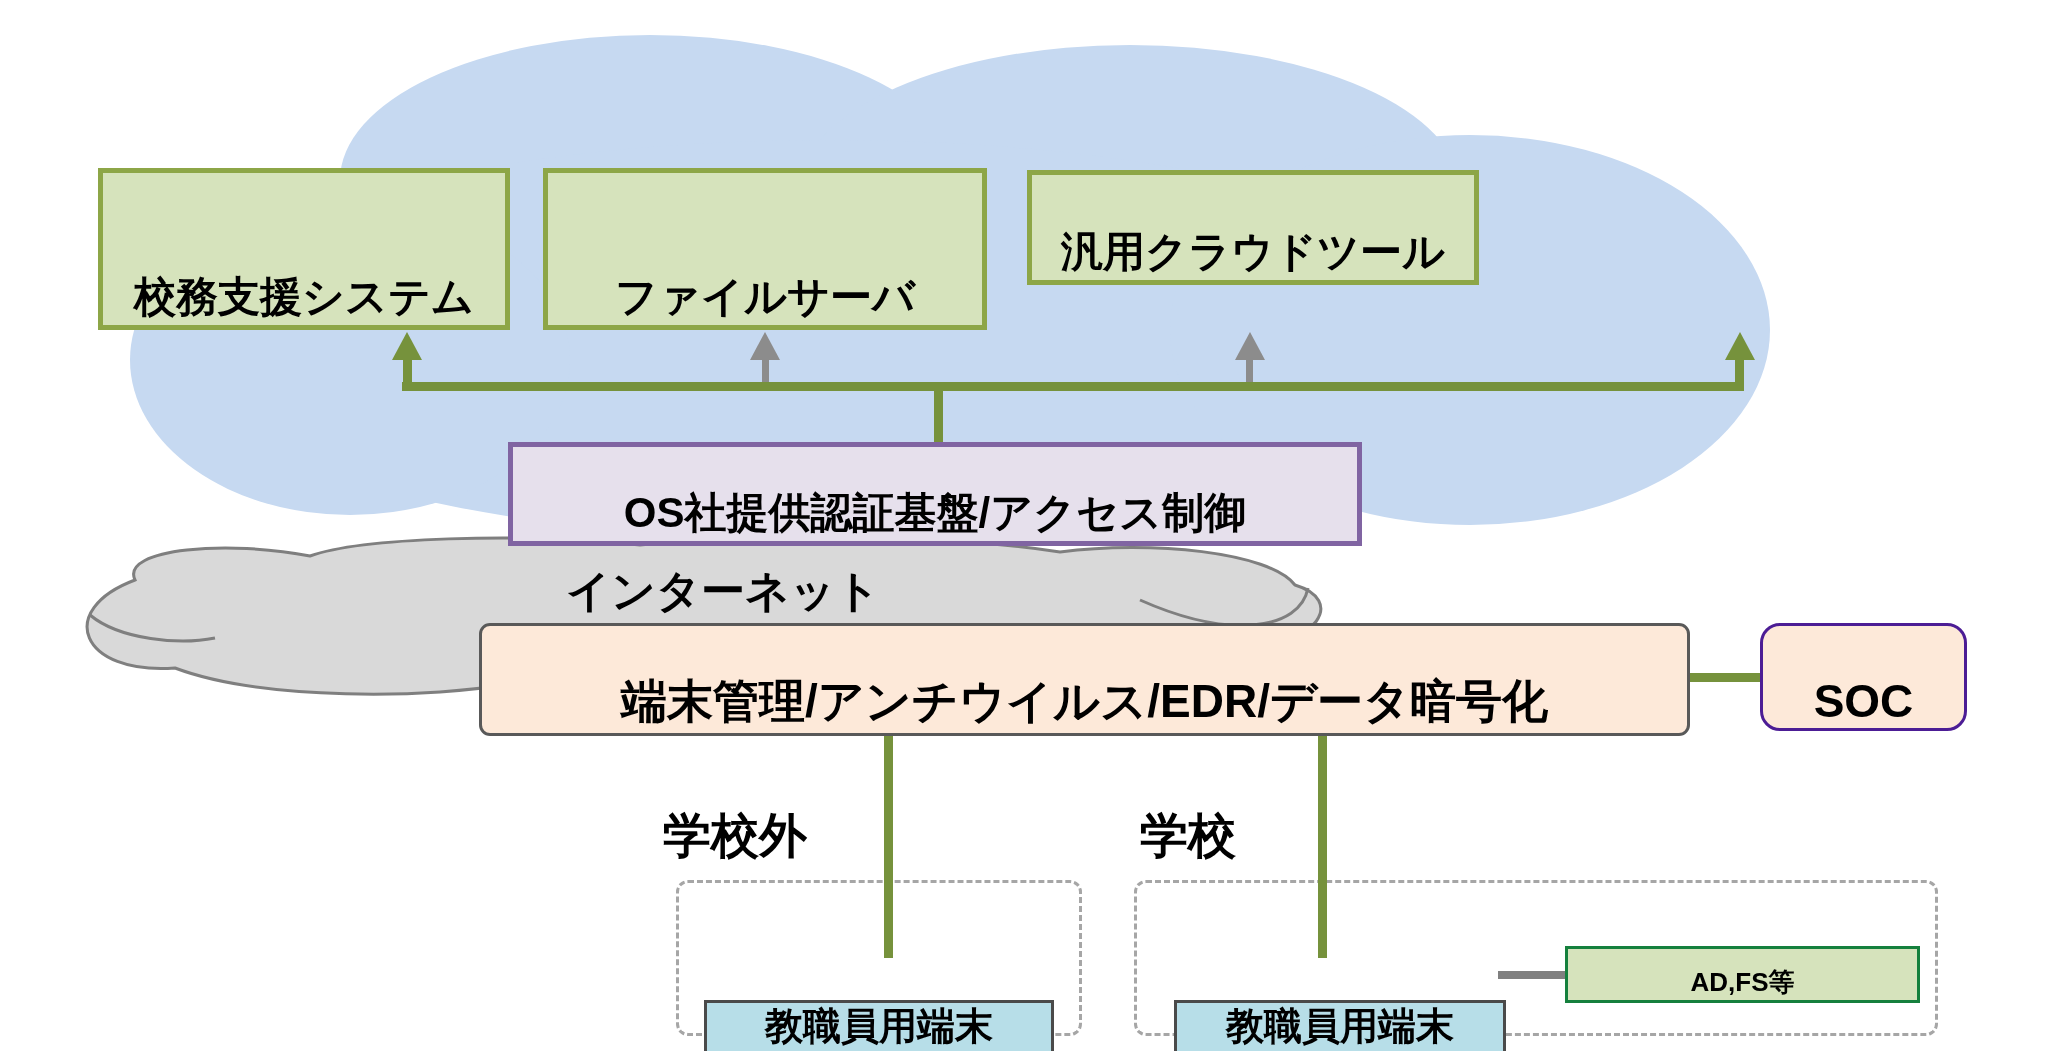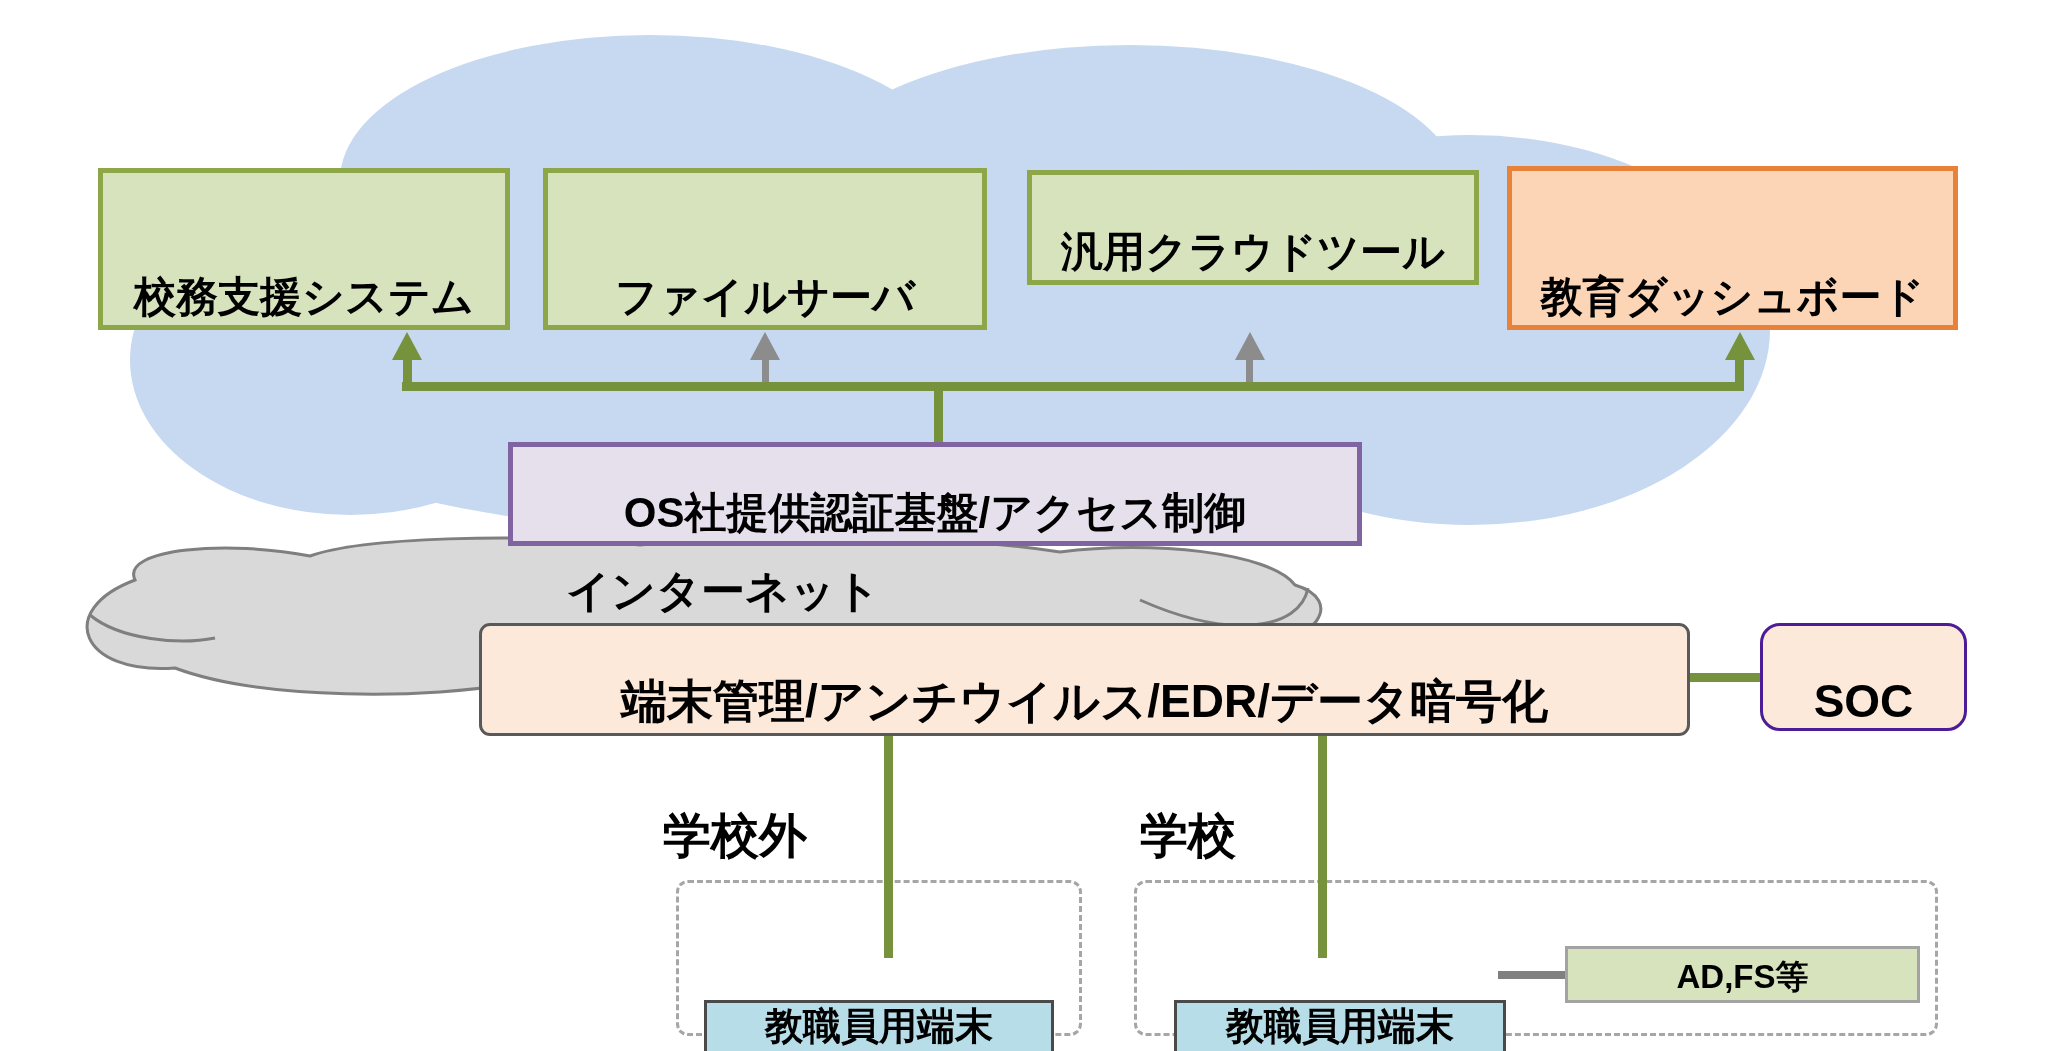--- a/index.html
+++ b/index.html
@@ -32,21 +32,21 @@
     position:absolute;z-index:3;
     display:flex;align-items:flex-end;justify-content:center;
     text-align:center;box-sizing:border-box;white-space:nowrap;
   }
   .svc{background:#D6E3BC;border:5px solid #8DA647;font-size:42px;}
   .svc.orange{background:#FBD5B5;border-color:#E8823B;}
   .auth{background:#E6E0EC;border:5px solid #8064A2;font-size:42px;}
   .endpoint{background:#FDE9D9;border:3px solid #595959;border-radius:24px;font-size:46px;}
   .soc{background:#FDE9D9;border:3px solid #4c1d95;border-radius:20px;font-size:46px;}
   .terminal{background:#B7DEE8;border:3px solid #4A4A4A;font-size:38px;margin-top:48px;}
-  .adfs{background:#D6E3BC;border:3px solid #a3a3a3;font-size:33px;}
+  .adfs{background:#D6E3BC;border:3px solid #15803d;font-size:26px;}
 </style>
 </head>
 <body>
 
 <div id="canvas">
 
   <svg id="clouds" width="2048" height="1051" viewBox="0 0 2048 1051">
     <g fill="#C6D9F1">
       <ellipse cx="650" cy="180" rx="310" ry="145"></ellipse>
       <ellipse cx="1130" cy="190" rx="330" ry="145"></ellipse>
@@ -85,23 +85,20 @@
 
   <div class="box svc" style="left:98px;top:168px;width:412px;height:162px;">
     <span>校務支援システム</span>
   </div>
   <div class="box svc" style="left:543px;top:168px;width:444px;height:162px;">
     <span>ファイルサーバ</span>
   </div>
   <div class="box svc" style="left:1027px;top:170px;width:452px;height:115px;">
     <span>汎用クラウドツール</span>
   </div>
-  <div class="box svc orange" style="left:1507px;top:166px;width:451px;height:164px;">
-    <span>教育ダッシュボード</span>
-  </div>
 
   <div class="box auth" style="left:508px;top:442px;width:854px;height:104px;">
     <span>OS社提供認証基盤/アクセス制御</span>
   </div>
 
   <div class="internet-label" style="left:566px;top:562px;width:300px;">インターネット</div>
 
   <div class="box endpoint" style="left:479px;top:623px;width:1211px;height:113px;border-radius:11px;">
     <span>端末管理/アンチウイルス/EDR/データ暗号化</span>
   </div>

